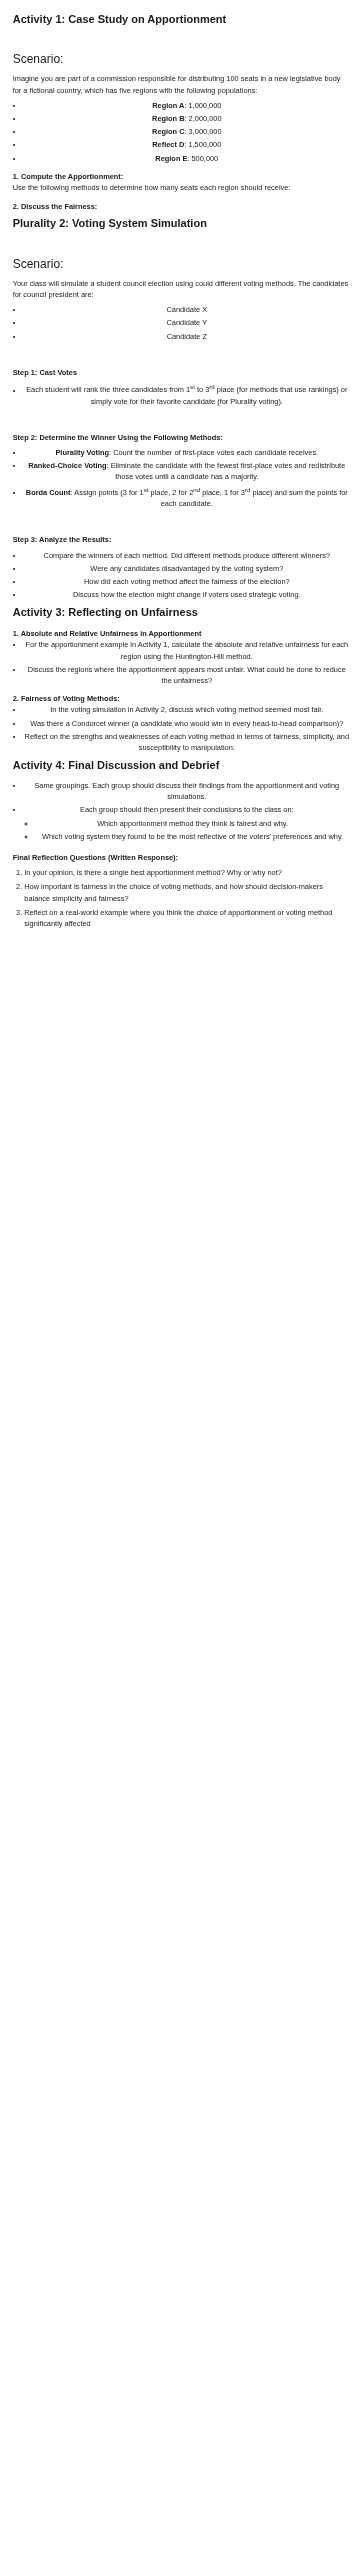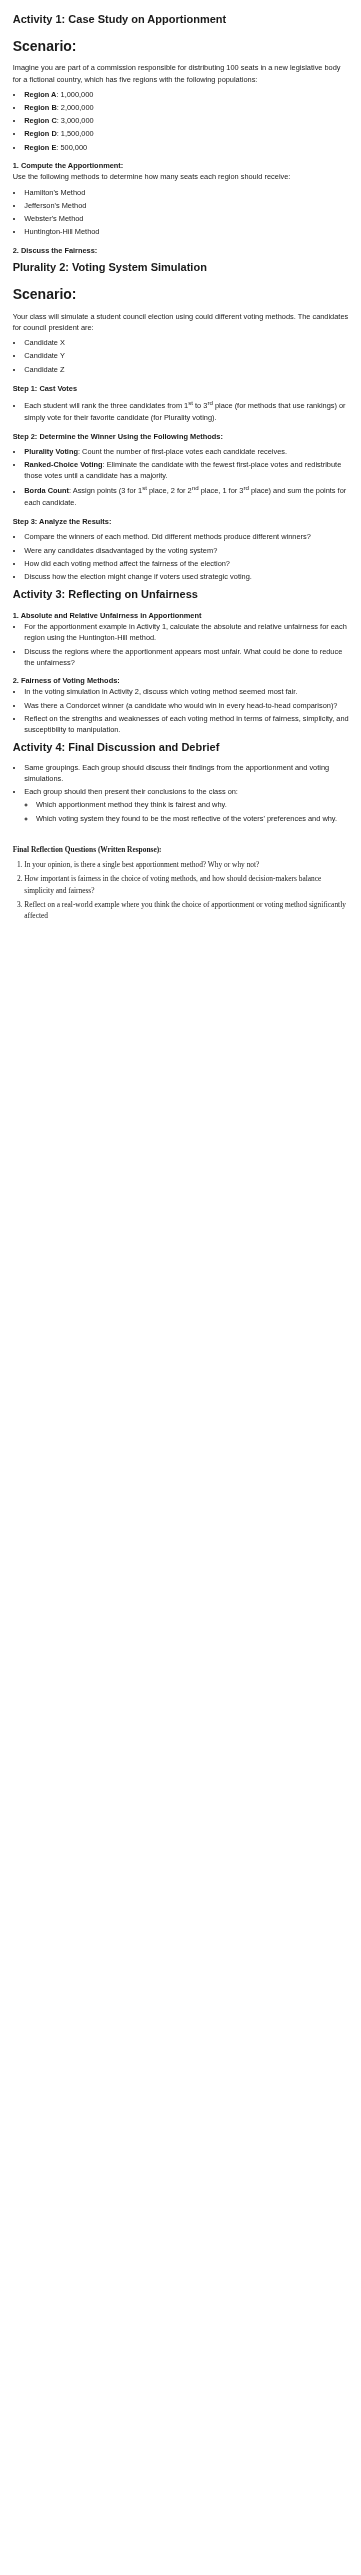--- a/index.html
+++ b/index.html
@@ -15,40 +15,41 @@
       background: #ffffff;
       width: 362px;
       padding: 10.6px 12.7px;
     }
     h1 {
       font-size: 11px;
       font-weight: bold;
       margin-bottom: 6.3px;
     }
     h2 {
-      font-size: 14px;
-      font-weight: bold;
-      margin-top: 9px;
+      font-size: 12px;
+      font-weight: normal;
+      margin-top: 23px;
       margin-bottom: 5.3px;
     }
     h3 {
       font-size: 7.4px;
       font-weight: bold;
-      margin-top: 8px;
+      margin-top: 25px;
       margin-bottom: 4.2px;
     }
     p {
       margin-bottom: 4.2px;
     }
     ul {
       padding-left: 11.6px;
       margin-bottom: 4.2px;
     }
     ul li {
       margin-bottom: 2.1px;
+      text-align: center;
     }
     ol {
       padding-left: 11.6px;
       margin-bottom: 4.2px;
     }
     ol li {
       margin-bottom: 3.2px;
     }
     .numbered-item {
       margin-top: 7.4px;
@@ -60,55 +61,48 @@
     .sub-list {
       list-style-type: circle;
       padding-left: 11.6px;
       margin-top: 2.1px;
       margin-bottom: 2.1px;
     }
     .bold-inline {
       font-weight: bold;
     }
     .final-section {
-      margin-top: 20px;
-      font-family: Liberation Serif, serif;
+      margin-top: 10px;
     }
     .final-title {
       font-weight: bold;
       font-size: 7.4px;
       margin-bottom: 4.2px;
     }
   </style>
 </head>
 <body>
 
 <h1>Activity 1: Case Study on Apportionment</h1>
 
 <h2>Scenario:</h2>
 
 <p>Imagine you are part of a commission responsible for distributing 100 seats in a new legislative body for a fictional country, which has five regions with the following populations:</p>
 
 <ul>
   <li><span class="bold-inline">Region A</span>: 1,000,000</li>
   <li><span class="bold-inline">Region B</span>: 2,000,000</li>
   <li><span class="bold-inline">Region C</span>: 3,000,000</li>
-  <li><span class="bold-inline">Region D</span>: 1,500,000</li>
+  <li><span class="bold-inline">Reflect D</span>: 1,500,000</li>
   <li><span class="bold-inline">Region E</span>: 500,000</li>
 </ul>
 
 <div class="numbered-item">
   <span class="numbered-item-label">1. <span>Compute the Apportionment:</span></span>
   <p>Use the following methods to determine how many seats each region should receive:</p>
-  <ul>
-    <li>Hamilton's Method</li>
-    <li>Jefferson's Method</li>
-    <li>Webster's Method</li>
-    <li>Huntington-Hill Method</li>
-  </ul>
 </div>
 
 <div class="numbered-item">
   <span class="numbered-item-label">2. <span>Discuss the Fairness:</span></span>
 </div>
 
 <h1>Plurality 2: Voting System Simulation</h1>
 
 <h2>Scenario:</h2>
 

